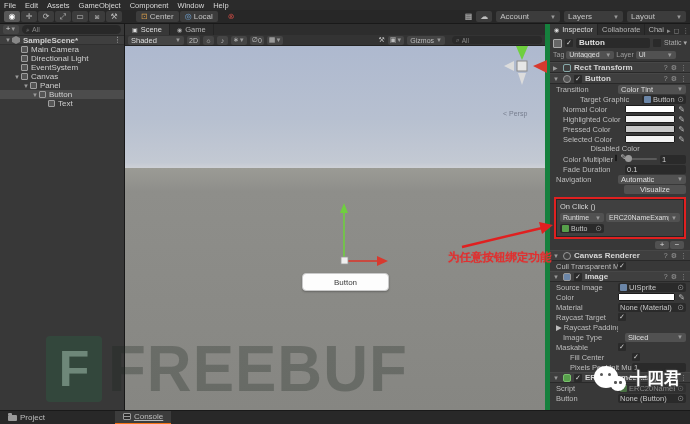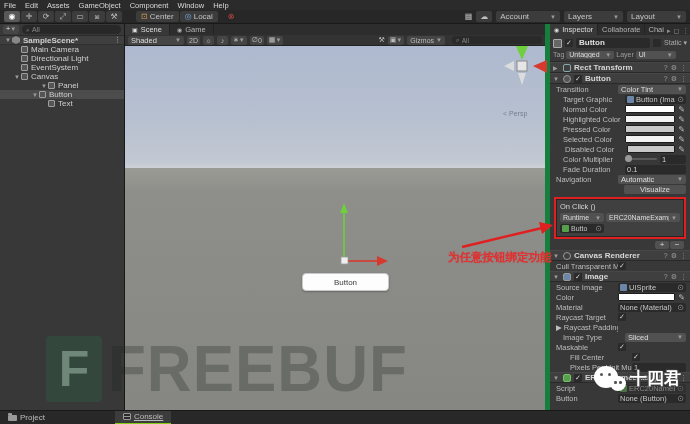--- a/index.html
+++ b/index.html
@@ -126,21 +126,21 @@
   .oc-obj { height:9px; background:#2a2a2a; border-radius:2px; display:flex; align-items:center;
     gap:2px; padding:0 2px; font-size:7px; color:#c6c6c6; width:44px;}
   #plusminus { display:flex; justify-content:flex-end; gap:1px; padding:2px 6px 1px 0;}
   .pm-btn { width:14px; height:8px; background:#515151; border-radius:2px; color:#ddd; font-size:8px;
     line-height:7px; text-align:center; }
 
   
   #footer { left:0; top:410px; width:690px; height:14px; background:#282828; border-top:1px solid #191919;
     display:flex; align-items:center; font-size:8px; z-index:5;}
   .f-tab { height:14px; display:flex; align-items:center; gap:3px; padding:0 8px; color:#bdbdbd;}
-  .f-tab.active { background:#3c3c3c; border-bottom:2px solid #84cc16;text-decoration:underline; }
+  .f-tab.active { background:#3c3c3c; border-bottom:2px solid #f97316;text-decoration:underline; }
   .folder-ico { width:9px; height:6px; background:#9a9a9a; border-radius:1px; position:relative;}
   .folder-ico::before { content:""; position:absolute; left:0; top:-2px; width:4px; height:2px; background:#9a9a9a;
     border-radius:1px 1px 0 0;}
   .console-ico { width:8px; height:7px; border:1px solid #9a9a9a; border-radius:1px;
     background:linear-gradient(#9a9a9a 1px, transparent 1px) 0 2px/6px 2px no-repeat #2a2a2a;}
 
   
   #anno-svg { left:0; top:0; width:690px; height:424px; pointer-events:none; z-index:40; }
   #anno-text { left:448px; top:250px; color:#e03030; font-size:11.5px; font-weight:bold; z-index:41;
     pointer-events:none; text-shadow:0 0 1px rgba(224,48,48,.5); white-space:nowrap;}
@@ -243,21 +243,21 @@
         <div class="h-row" style="padding-left: 13px;">
           <span class="h-arrow"></span>
           <span class="go-icon"></span>
           <span>EventSystem</span>
         </div>
         <div class="h-row" style="padding-left: 13px;">
           <span class="h-arrow">▼</span>
           <span class="go-icon"></span>
           <span>Canvas</span>
         </div>
-        <div class="h-row" style="padding-left: 40px;">
+        <div class="h-row" style="padding-left: 22px;">
           <span class="h-arrow">▼</span>
           <span class="go-icon"></span>
           <span>Panel</span>
         </div>
         <div class="h-row selected" style="padding-left: 31px;">
           <span class="h-arrow">▼</span>
           <span class="go-icon"></span>
           <span>Button</span>
         </div>
         <div class="h-row" style="padding-left: 40px;">
@@ -379,21 +379,21 @@
     <div>
         <div class="prop-row" style="padding-left: 6px;">
           <span class="prop-label">Transition</span>
           <div class="ctrl">
             <div class="udrop">
               <span class="udrop-text">Color Tint</span>
               <span class="caret">▼</span>
             </div>
           </div>
         </div>
-        <div class="prop-row" style="padding-left: 13px;">
+        <div class="prop-row" style="padding-left: 30px;">
           <span class="prop-label">Target Graphic</span>
           <div class="ctrl">
             <div class="objfield">
               <span class="obj-ico img"></span>
               <span class="obj-text">Button (Image</span>
               <span class="obj-picker">⊙</span>
             </div>
           </div>
         </div>
         <div class="prop-row" style="padding-left: 13px;">
@@ -417,21 +417,21 @@
             <span class="eyedrop">✎</span>
           </div>
         </div>
         <div class="prop-row" style="padding-left: 13px;">
           <span class="prop-label">Selected Color</span>
           <div class="ctrl">
             <div class="swatch" style="background: rgb(242, 242, 242);"></div>
             <span class="eyedrop">✎</span>
           </div>
         </div>
-        <div class="prop-row" style="padding-left: 15px;">
+        <div class="prop-row" style="padding-left: 7px; flex-direction: column;">
           <span class="prop-label">Disabled Color</span>
           <div class="ctrl">
             <div class="swatch" style="background: rgb(200, 200, 200);"></div>
             <span class="eyedrop">✎</span>
           </div>
         </div>
         <div class="prop-row" style="padding-left: 13px;">
           <span class="prop-label">Color Multiplier</span>
           <div class="ctrl">
             <div class="slider-wrap">

